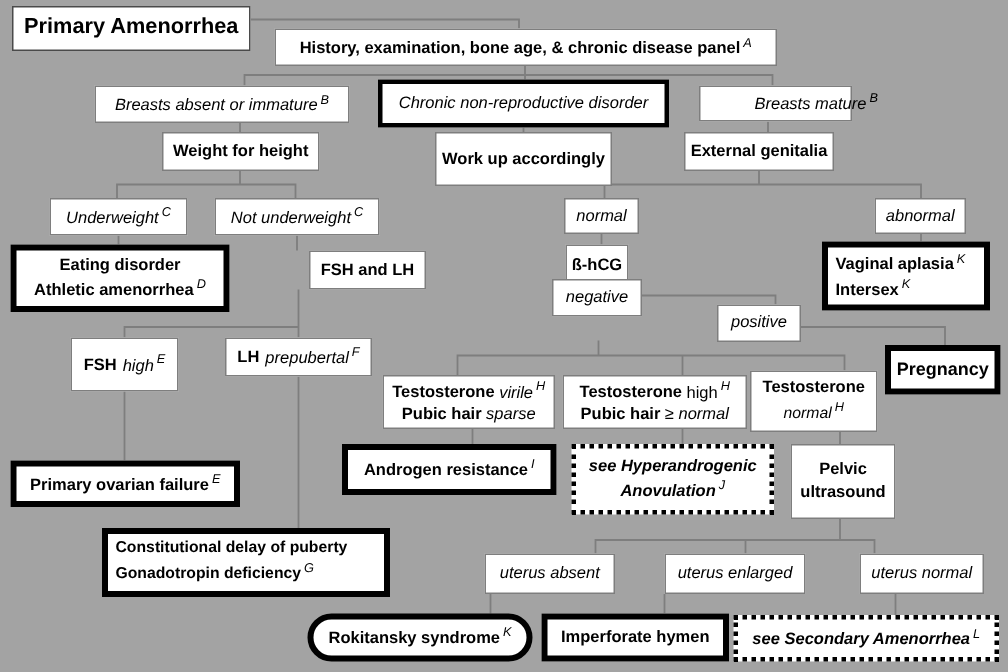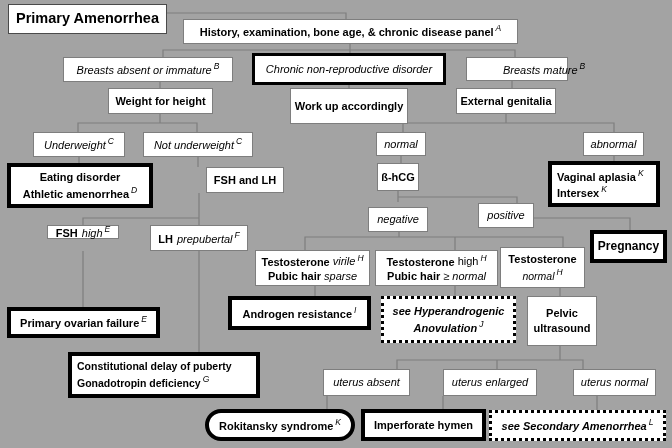--- a/index.html
+++ b/index.html
@@ -32,23 +32,23 @@
   #b-workup{left:290px;top:88px;width:118px;height:36px;}
   #b-external{left:456px;top:88px;width:100px;height:26px;}
   #b-underweight{left:33px;top:132px;width:92px;height:25px;}
   #b-notunder{left:143px;top:132px;width:110px;height:25px;}
   #b-gnormal{left:376px;top:132px;width:50px;height:24px;}
   #b-gabnormal{left:583px;top:132px;width:61px;height:24px;}
   #b-eating{left:7px;top:163px;width:146px;height:45px;}
   #b-fshlh{left:160px;top:167px;width:78px;height:26px;margin-left:46px;}
   #b-bhcg{left:377px;top:163px;width:42px;height:28px;align-items:center;}
   #b-vaginal{left:548px;top:161px;width:112px;height:46px;}
-  #b-negative{left:368px;top:207px;width:60px;height:25px;justify-content:center;}
+  #b-negative{left:368px;top:186px;width:60px;height:25px;justify-content:center;}
   #b-positive{left:478px;top:203px;width:56px;height:25px;}
-  #b-fshhigh{left:47px;top:225px;width:72px;height:14px;}
+  #b-fshhigh{left:47px;top:225px;width:72px;height:36px;}
   #b-lhprep{left:150px;top:225px;width:98px;height:26px;}
   #b-tvirile{left:255px;top:250px;width:115px;height:36px;}
   #b-thigh{left:375px;top:250px;width:123px;height:36px;}
   #b-tnormal{left:500px;top:247px;width:85px;height:41px;}
   #b-pregnancy{left:590px;top:230px;width:77px;height:33px;font-size:12px;}
   #b-pof{left:7px;top:307px;width:153px;height:31px;}
   #b-androgen{left:228px;top:296px;width:143px;height:34px;}
   #b-seehyper{left:381px;top:296px;width:135px;height:47px;font-style:italic;}
   #b-pelvic{left:527px;top:296px;width:70px;height:50px;}
   #b-constitutional{left:68px;top:352px;width:192px;height:46px;font-size:10.5px;}

